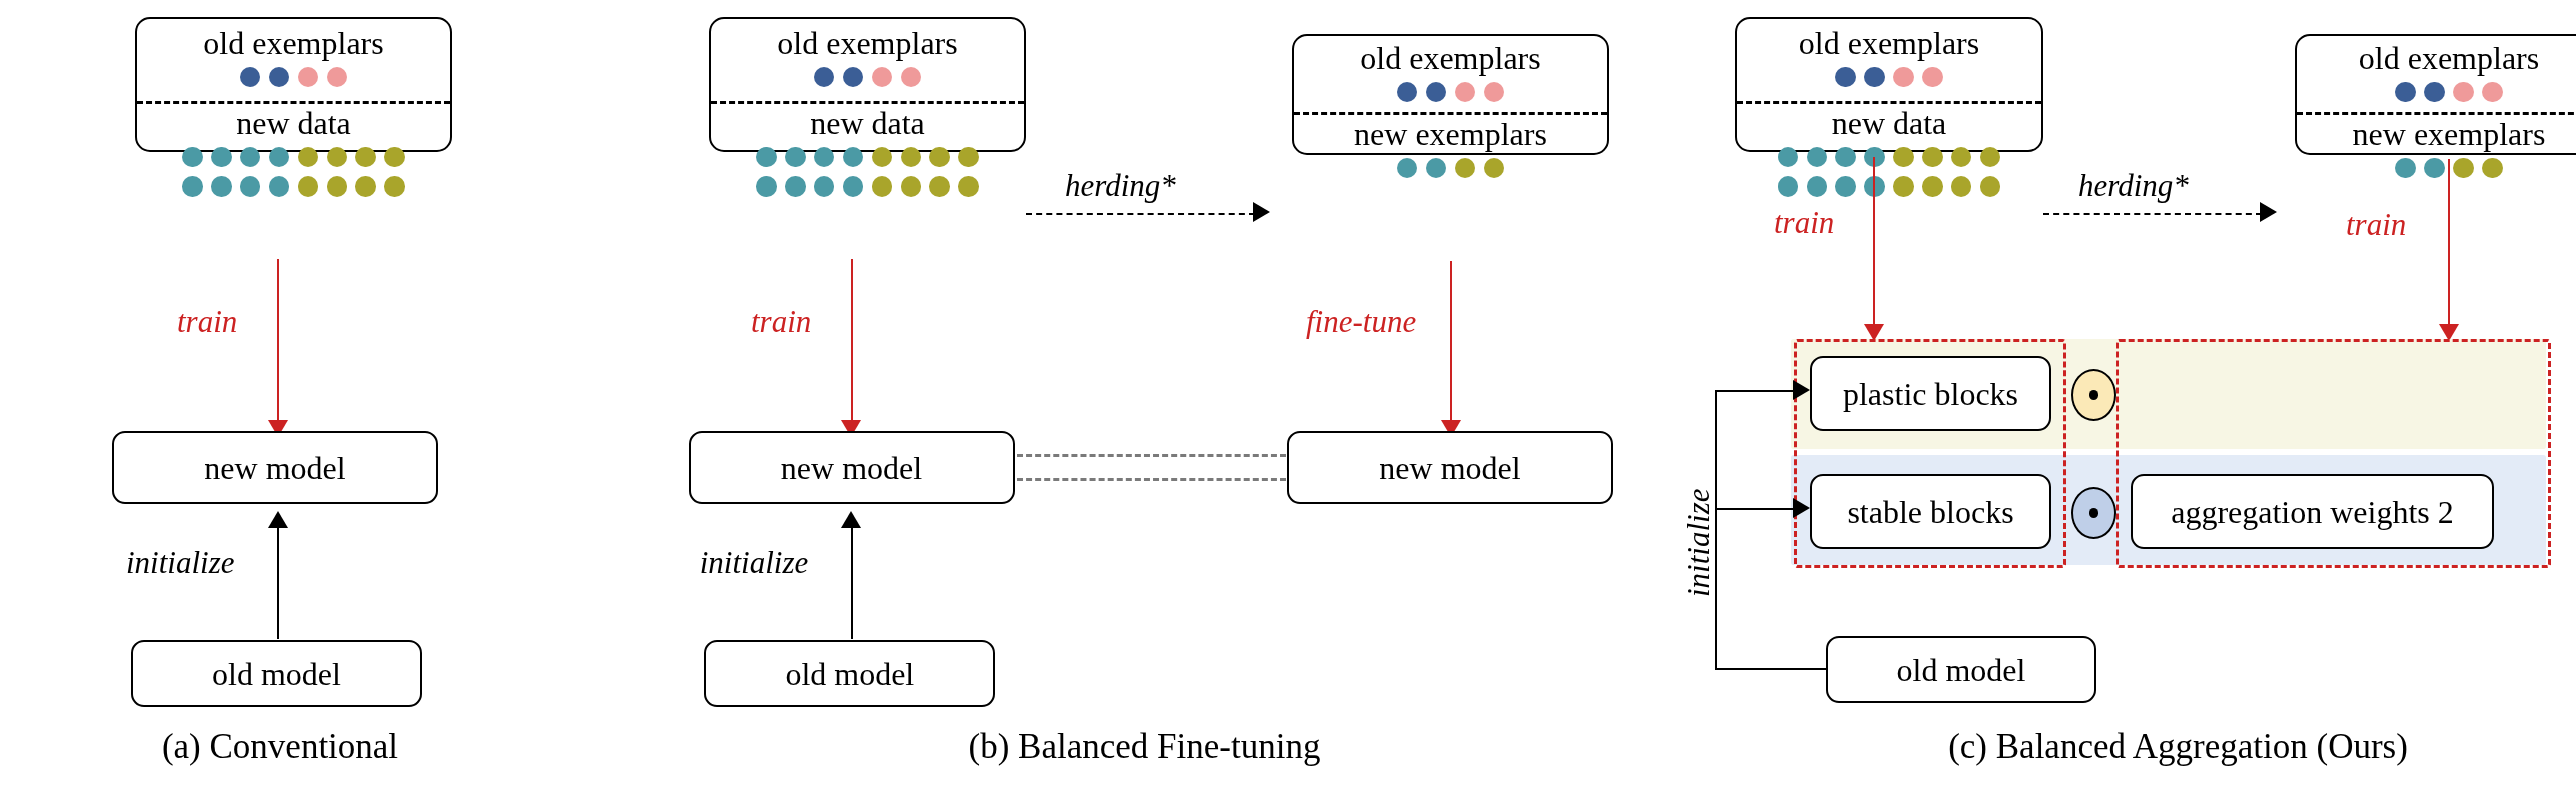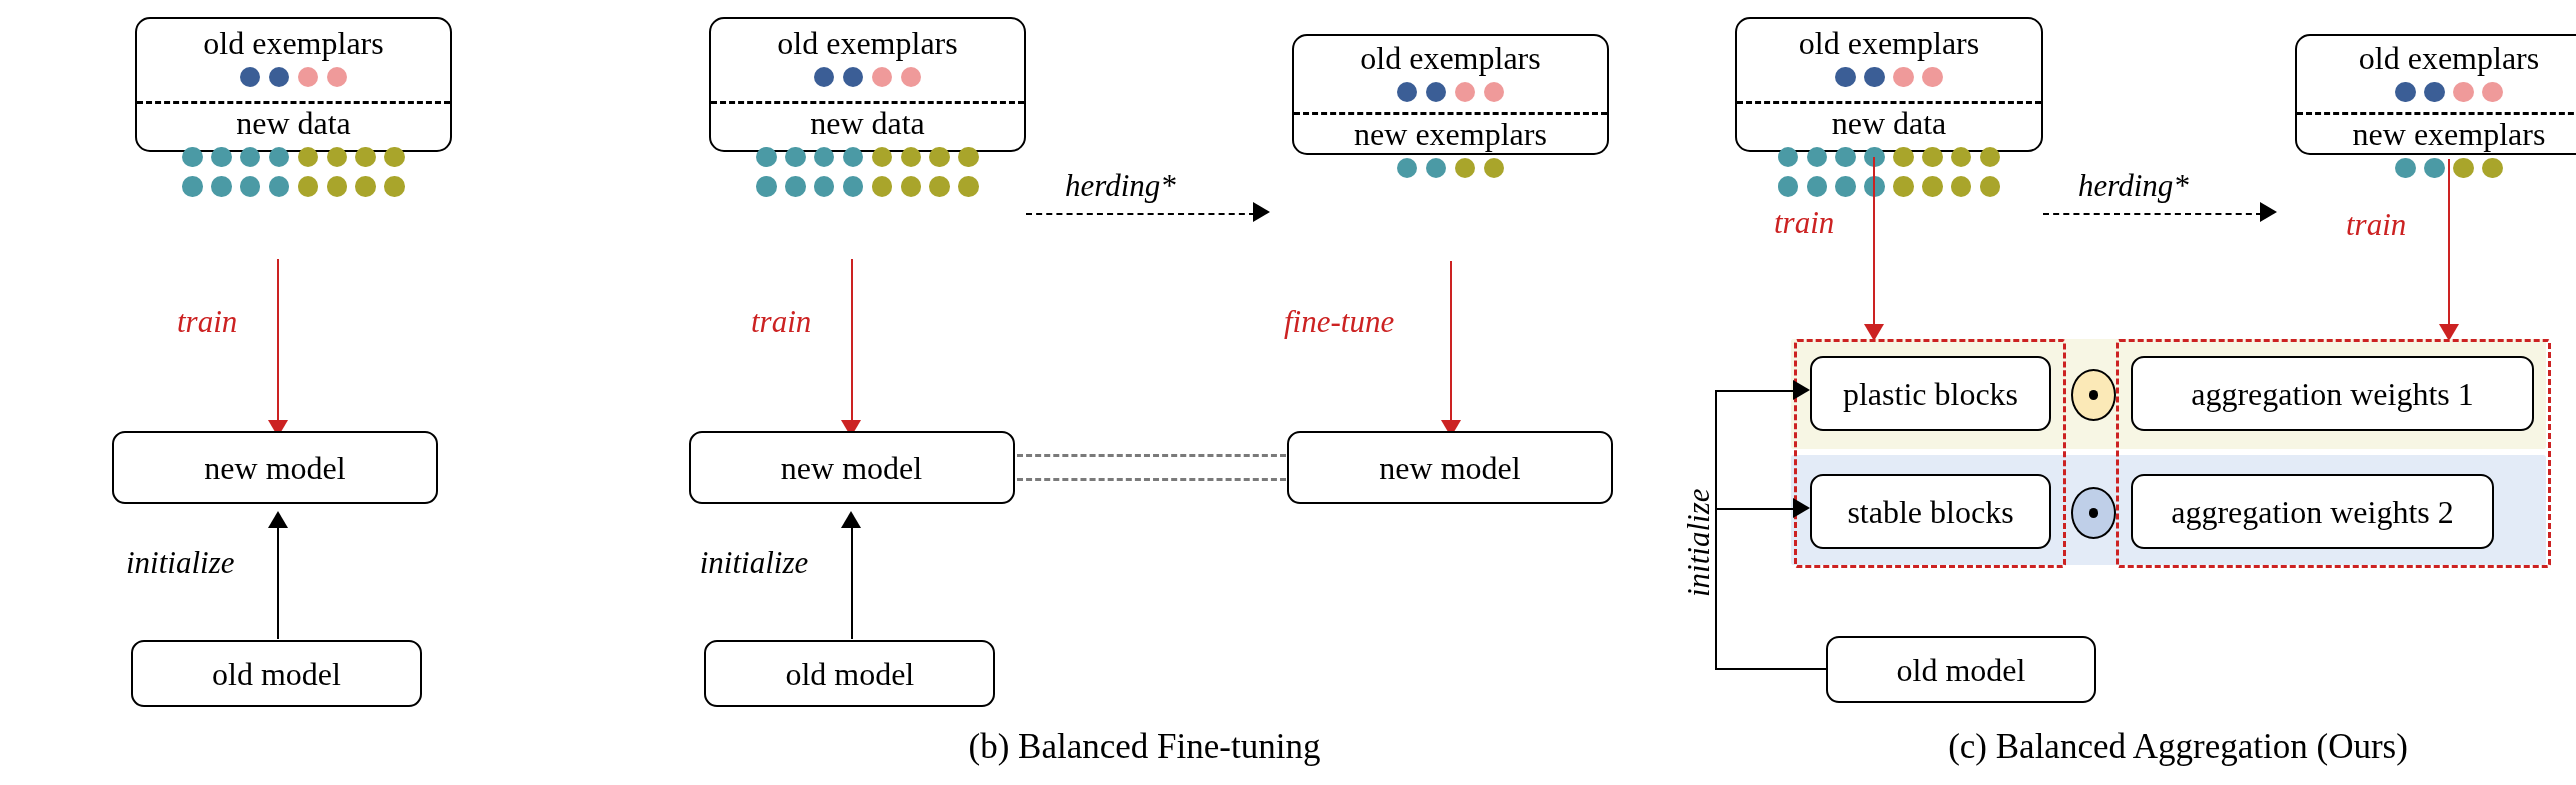--- a/index.html
+++ b/index.html
@@ -112,20 +112,21 @@
   </div>
 
   <div class="vline" style="left:277px;top:527px;height:112px;"></div>
   <div class="arrowhead ah-up" style="left:268px;top:511px;"></div>
   <div class="elabel" style="left:126px;top:547px;">initialize</div>
 
   <div class="rbox" style="left:131px;top:640px;width:291px;height:67px;">
     <span class="lbl">old model</span>
   </div>
 
+  <div class="caption" style="left:0;width:560px;top:729px;">(a) Conventional</div>
 </div>
 
 <div class="panel" style="left:709px;width:989px;">
 
   <div class="databox" style="left:0px;top:17px;width:317px;height:135px;">
     <div class="sect" style="top:7.5px;">
       <div class="sect-title">old exemplars</div>
       <div class="dotrow" style="margin-top:8.4px;">
         <span class="dot blue"></span>
         <span class="dot blue"></span>
@@ -184,21 +185,21 @@
       </div>
     </div>
   </div>
 
   <div class="vline red" style="left:142px;top:259px;height:163px;"></div>
   <div class="arrowhead ah-down red" style="left:132px;top:420px;"></div>
   <div class="elabel red" style="left:42px;top:306px;">train</div>
 
   <div class="vline red" style="left:741px;top:261px;height:161px;"></div>
   <div class="arrowhead ah-down red" style="left:732px;top:420px;"></div>
-  <div class="elabel red" style="left:575px;top:306px;">fine-tune</div>
+  <div class="elabel red" style="left:597px;top:306px;">fine-tune</div>
 
   <div class="rbox" style="left:-20.5px;top:431px;width:326px;height:73px;">
     <span class="lbl">new model</span>
   </div>
 
   <div class="rbox" style="left:578px;top:431px;width:326px;height:73px;">
     <span class="lbl">new model</span>
   </div>
 
   <div class="hline graydash" style="left:308px;top:454px;width:269px;"></div>
@@ -301,23 +302,20 @@
     <span class="lbl">plastic blocks</span>
   </div>
 
   <div class="opcircle yellow" style="left:336px;top:369px;">
     <span class="opdot"></span>
   </div>
   <div class="opcircle blue" style="left:336px;top:487px;">
     <span class="opdot"></span>
   </div>
 
-  <div class="rbox" style="left:396px;top:356px;width:403px;height:75px;">
-    <span class="lbl">aggregation weights 1</span>
-  </div>
   <div class="rbox" style="left:396px;top:474px;width:363px;height:75px;">
     <span class="lbl">aggregation weights 2</span>
   </div>
 
   <div class="vline" style="left:-20.5px;top:390px;height:280px;"></div>
   <div class="hline" style="left:-20.5px;top:390px;width:86px;"></div>
   <div class="arrowhead ah-right" style="left:58px;top:380px;"></div>
   <div class="hline" style="left:-20.5px;top:508px;width:86px;"></div>
   <div class="arrowhead ah-right" style="left:58px;top:498px;"></div>
   <div class="hline" style="left:-20.5px;top:668px;width:114px;"></div>

